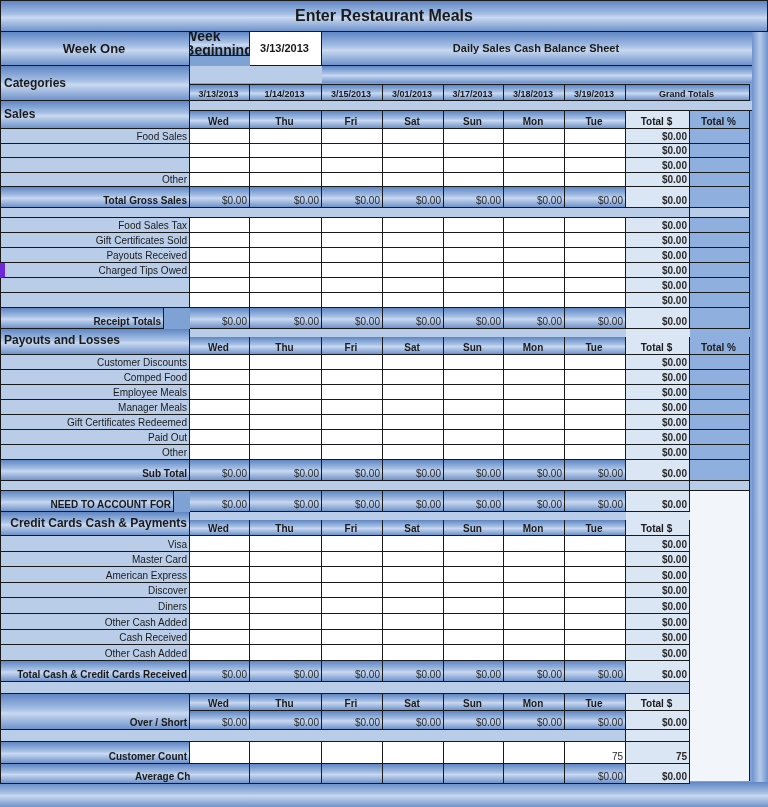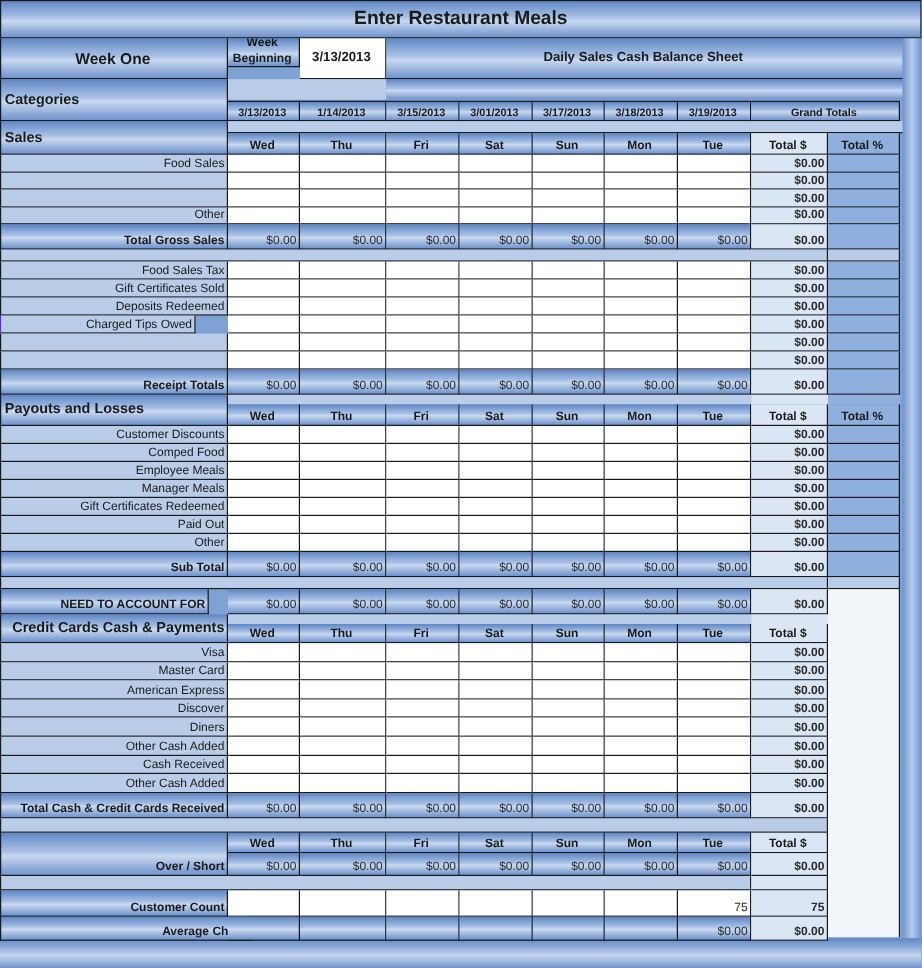--- a/index.html
+++ b/index.html
@@ -20,21 +20,21 @@
 </style>
 </head>
 <body>
 
 <div id="root">
     <div class="abs grad" style="left: 0px; top: 0px; width: 768px; height: 32px;;border:1px solid #1a1a1a;"></div>
     <div class="abs abs b" style="left: 0px; top: 0px; width: 768px; height: 32px;;display:flex;align-items:center;justify-content:center;font-size:16px;">Enter Restaurant Meals</div>
     <div class="abs gradH" style="left: 752px; top: 32px; width: 16px; height: 750px;"></div>
     <div class="abs grad" style="left: 0px; top: 782px; width: 768px; height: 25px;"></div>
     <div class="abs grad cell c b" style="left: 0px; top: 32px; width: 190px; height: 34px;;font-size:13px;align-items:center;border-left:1px solid #1a1a1a;">Week One</div>
-    <div class="abs grad cell c b" style="left: 190px; top: 32px; width: 60px; height: 24px;;font-size:10px;white-space:normal;text-align:center;align-items:center;line-height:14px;">Week Beginning</div>
+    <div class="abs grad cell c b" style="left: 190px; top: 32px; width: 60px; height: 24px;;font-size:14px;white-space:normal;text-align:left;align-items:center;line-height:14px;">Week Beginning</div>
     <div class="abs white cell c b" style="left: 250px; top: 32px; width: 72px; height: 34px;;font-size:11px;align-items:center;">3/13/2013</div>
     <div class="abs grad cell c b" style="left: 322px; top: 32px; width: 430px; height: 34px;;font-size:11px;align-items:center;border-right:none;">Daily Sales Cash Balance Sheet</div>
     <div class="abs grad cell l b" style="left: 0px; top: 66px; width: 190px; height: 35px;;font-size:12px;align-items:center;border-left:1px solid #1a1a1a;">Categories</div>
     <div class="abs light" style="left: 190px; top: 66px; width: 132px; height: 17px;"></div>
     <div class="abs grad" style="left: 322px; top: 66px; width: 430px; height: 17px;"></div>
     <div class="abs grad cell c b" style="left: 190px; top: 84px; width: 60px; height: 17px;;font-size:9px;border-top:1px solid #1a1a1a;">3/13/2013</div>
     <div class="abs grad cell c b" style="left: 250px; top: 84px; width: 72px; height: 17px;;font-size:9px;border-top:1px solid #1a1a1a;">1/14/2013</div>
     <div class="abs grad cell c b" style="left: 322px; top: 84px; width: 61px; height: 17px;;font-size:9px;border-top:1px solid #1a1a1a;">3/15/2013</div>
     <div class="abs grad cell c b" style="left: 383px; top: 84px; width: 61px; height: 17px;;font-size:9px;border-top:1px solid #1a1a1a;">3/01/2013</div>
     <div class="abs grad cell c b" style="left: 444px; top: 84px; width: 60px; height: 17px;;font-size:9px;border-top:1px solid #1a1a1a;">3/17/2013</div>
@@ -117,31 +117,31 @@
     <div class="abs light cell" style="left: 0px; top: 233px; width: 190px; height: 15px;;border-left:1px solid #1a1a1a;">Gift Certificates Sold</div>
     <div class="abs white cell" style="left: 190px; top: 233px; width: 60px; height: 15px;"></div>
     <div class="abs white cell" style="left: 250px; top: 233px; width: 72px; height: 15px;"></div>
     <div class="abs white cell" style="left: 322px; top: 233px; width: 61px; height: 15px;"></div>
     <div class="abs white cell" style="left: 383px; top: 233px; width: 61px; height: 15px;"></div>
     <div class="abs white cell" style="left: 444px; top: 233px; width: 60px; height: 15px;"></div>
     <div class="abs white cell" style="left: 504px; top: 233px; width: 61px; height: 15px;"></div>
     <div class="abs white cell" style="left: 565px; top: 233px; width: 61px; height: 15px;"></div>
     <div class="abs pale cell b num" style="left: 626px; top: 233px; width: 64px; height: 15px;">$0.00</div>
     <div class="abs mid cell" style="left: 690px; top: 233px; width: 60px; height: 15px;"></div>
-    <div class="abs light cell" style="left: 0px; top: 248px; width: 190px; height: 15px;;border-left:1px solid #1a1a1a;">Deposits Redeemed</div>
+    <div class="abs light cell" style="left: 0px; top: 248px; width: 190px; height: 15px;;border-left:1px solid #1a1a1a;">Payouts Received</div>
     <div class="abs white cell" style="left: 190px; top: 248px; width: 60px; height: 15px;"></div>
     <div class="abs white cell" style="left: 250px; top: 248px; width: 72px; height: 15px;"></div>
     <div class="abs white cell" style="left: 322px; top: 248px; width: 61px; height: 15px;"></div>
     <div class="abs white cell" style="left: 383px; top: 248px; width: 61px; height: 15px;"></div>
     <div class="abs white cell" style="left: 444px; top: 248px; width: 60px; height: 15px;"></div>
     <div class="abs white cell" style="left: 504px; top: 248px; width: 61px; height: 15px;"></div>
     <div class="abs white cell" style="left: 565px; top: 248px; width: 61px; height: 15px;"></div>
     <div class="abs pale cell b num" style="left: 626px; top: 248px; width: 64px; height: 15px;">$0.00</div>
     <div class="abs mid cell" style="left: 690px; top: 248px; width: 60px; height: 15px;"></div>
-    <div class="abs light cell" style="left: 0px; top: 263px; width: 163px; height: 15px;;border-left:1px solid #6d28d9;">Charged Tips Owed</div>
+    <div class="abs light cell" style="left: 0px; top: 263px; width: 190px; height: 15px;;border-left:5px solid #6d28d9;">Charged Tips Owed</div>
     <div class="abs white cell" style="left: 190px; top: 263px; width: 60px; height: 15px;"></div>
     <div class="abs white cell" style="left: 250px; top: 263px; width: 72px; height: 15px;"></div>
     <div class="abs white cell" style="left: 322px; top: 263px; width: 61px; height: 15px;"></div>
     <div class="abs white cell" style="left: 383px; top: 263px; width: 61px; height: 15px;"></div>
     <div class="abs white cell" style="left: 444px; top: 263px; width: 60px; height: 15px;"></div>
     <div class="abs white cell" style="left: 504px; top: 263px; width: 61px; height: 15px;"></div>
     <div class="abs white cell" style="left: 565px; top: 263px; width: 61px; height: 15px;"></div>
     <div class="abs pale cell b num" style="left: 626px; top: 263px; width: 64px; height: 15px;">$0.00</div>
     <div class="abs mid cell" style="left: 690px; top: 263px; width: 60px; height: 15px;"></div>
     <div class="abs light cell" style="left: 0px; top: 278px; width: 190px; height: 15px;;border-left:1px solid #1a1a1a;"></div>
@@ -157,21 +157,21 @@
     <div class="abs light cell" style="left: 0px; top: 293px; width: 190px; height: 15px;;border-left:1px solid #1a1a1a;"></div>
     <div class="abs white cell" style="left: 190px; top: 293px; width: 60px; height: 15px;"></div>
     <div class="abs white cell" style="left: 250px; top: 293px; width: 72px; height: 15px;"></div>
     <div class="abs white cell" style="left: 322px; top: 293px; width: 61px; height: 15px;"></div>
     <div class="abs white cell" style="left: 383px; top: 293px; width: 61px; height: 15px;"></div>
     <div class="abs white cell" style="left: 444px; top: 293px; width: 60px; height: 15px;"></div>
     <div class="abs white cell" style="left: 504px; top: 293px; width: 61px; height: 15px;"></div>
     <div class="abs white cell" style="left: 565px; top: 293px; width: 61px; height: 15px;"></div>
     <div class="abs pale cell b num" style="left: 626px; top: 293px; width: 64px; height: 15px;">$0.00</div>
     <div class="abs mid cell" style="left: 690px; top: 293px; width: 60px; height: 15px;"></div>
-    <div class="abs grad cell b" style="left: 0px; top: 308px; width: 190px; height: 21px;;border-left:1px solid #1a1a1a;">Receipt Totals</div>
+    <div class="abs grad cell b" style="left: 0px; top: 308px; width: 164px; height: 21px;;border-left:1px solid #1a1a1a;">Receipt Totals</div>
     <div class="abs grad cell num" style="left: 190px; top: 308px; width: 60px; height: 21px;">$0.00</div>
     <div class="abs grad cell num" style="left: 250px; top: 308px; width: 72px; height: 21px;">$0.00</div>
     <div class="abs grad cell num" style="left: 322px; top: 308px; width: 61px; height: 21px;">$0.00</div>
     <div class="abs grad cell num" style="left: 383px; top: 308px; width: 61px; height: 21px;">$0.00</div>
     <div class="abs grad cell num" style="left: 444px; top: 308px; width: 60px; height: 21px;">$0.00</div>
     <div class="abs grad cell num" style="left: 504px; top: 308px; width: 61px; height: 21px;">$0.00</div>
     <div class="abs grad cell num" style="left: 565px; top: 308px; width: 61px; height: 21px;">$0.00</div>
     <div class="abs pale cell b num" style="left: 626px; top: 308px; width: 64px; height: 21px;">$0.00</div>
     <div class="abs mid cell" style="left: 690px; top: 308px; width: 60px; height: 21px;"></div>
     <div class="abs light" style="left: 190px; top: 329px; width: 436px; height: 8px;"></div>

